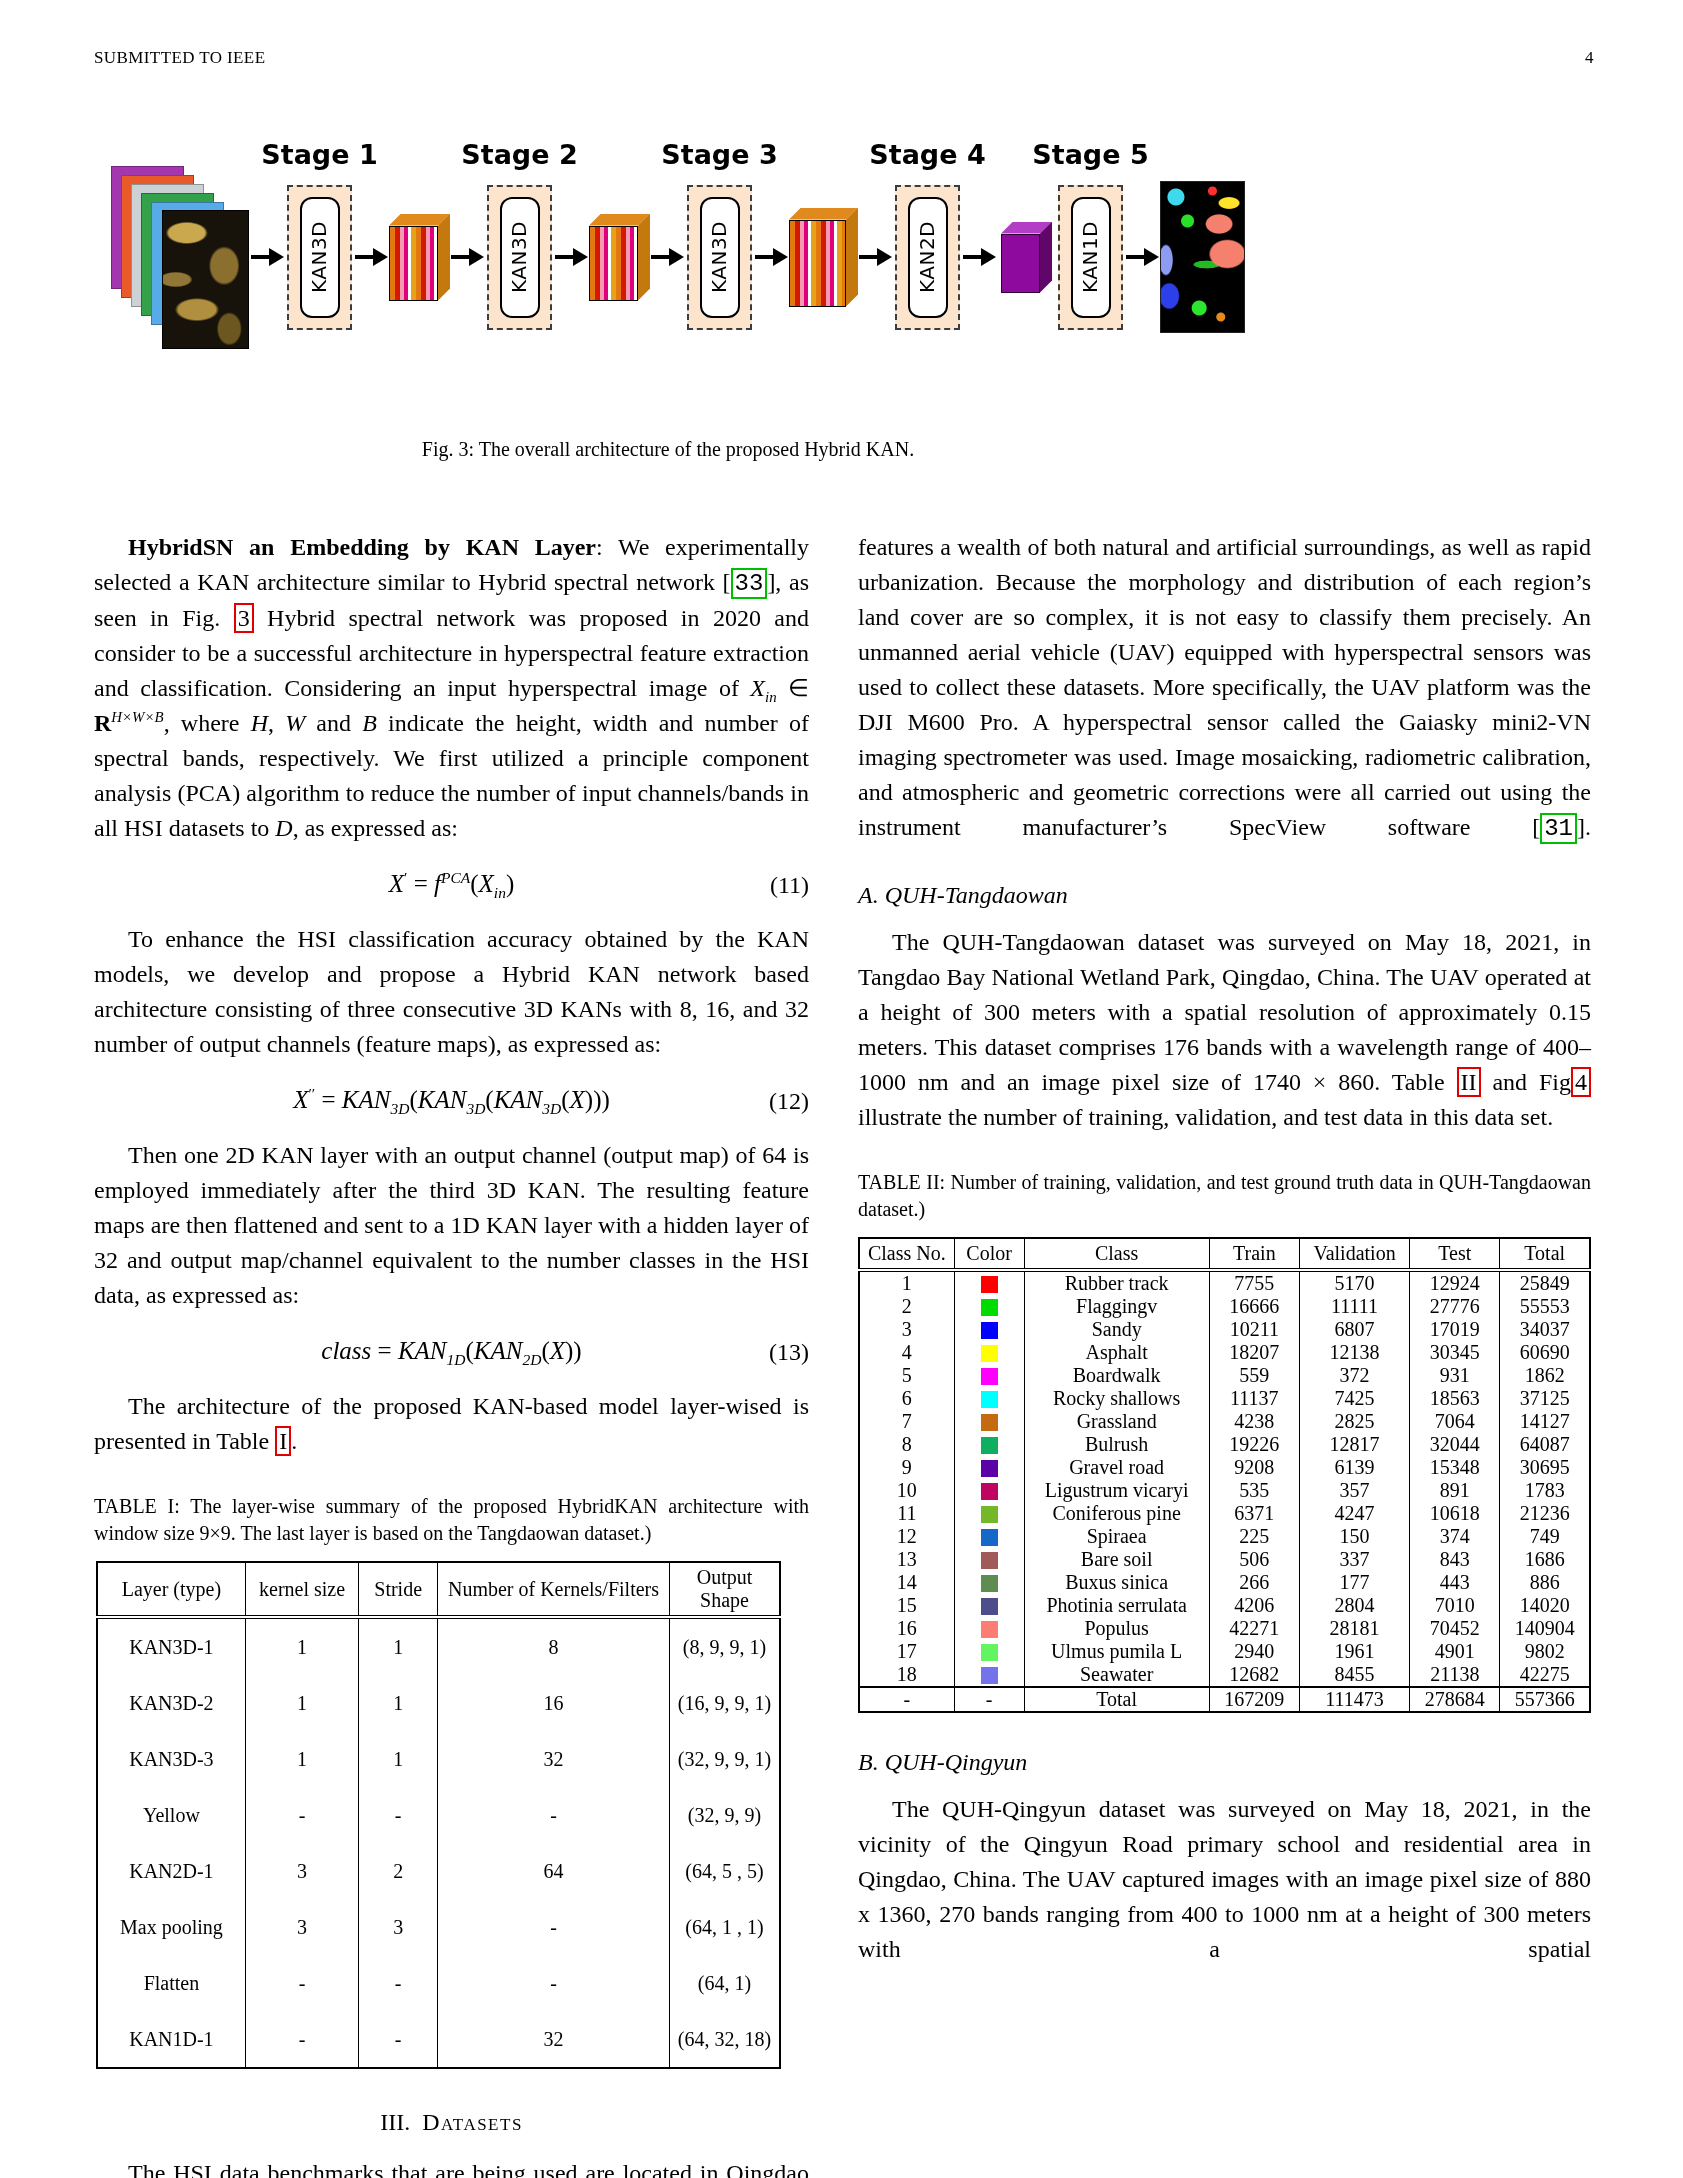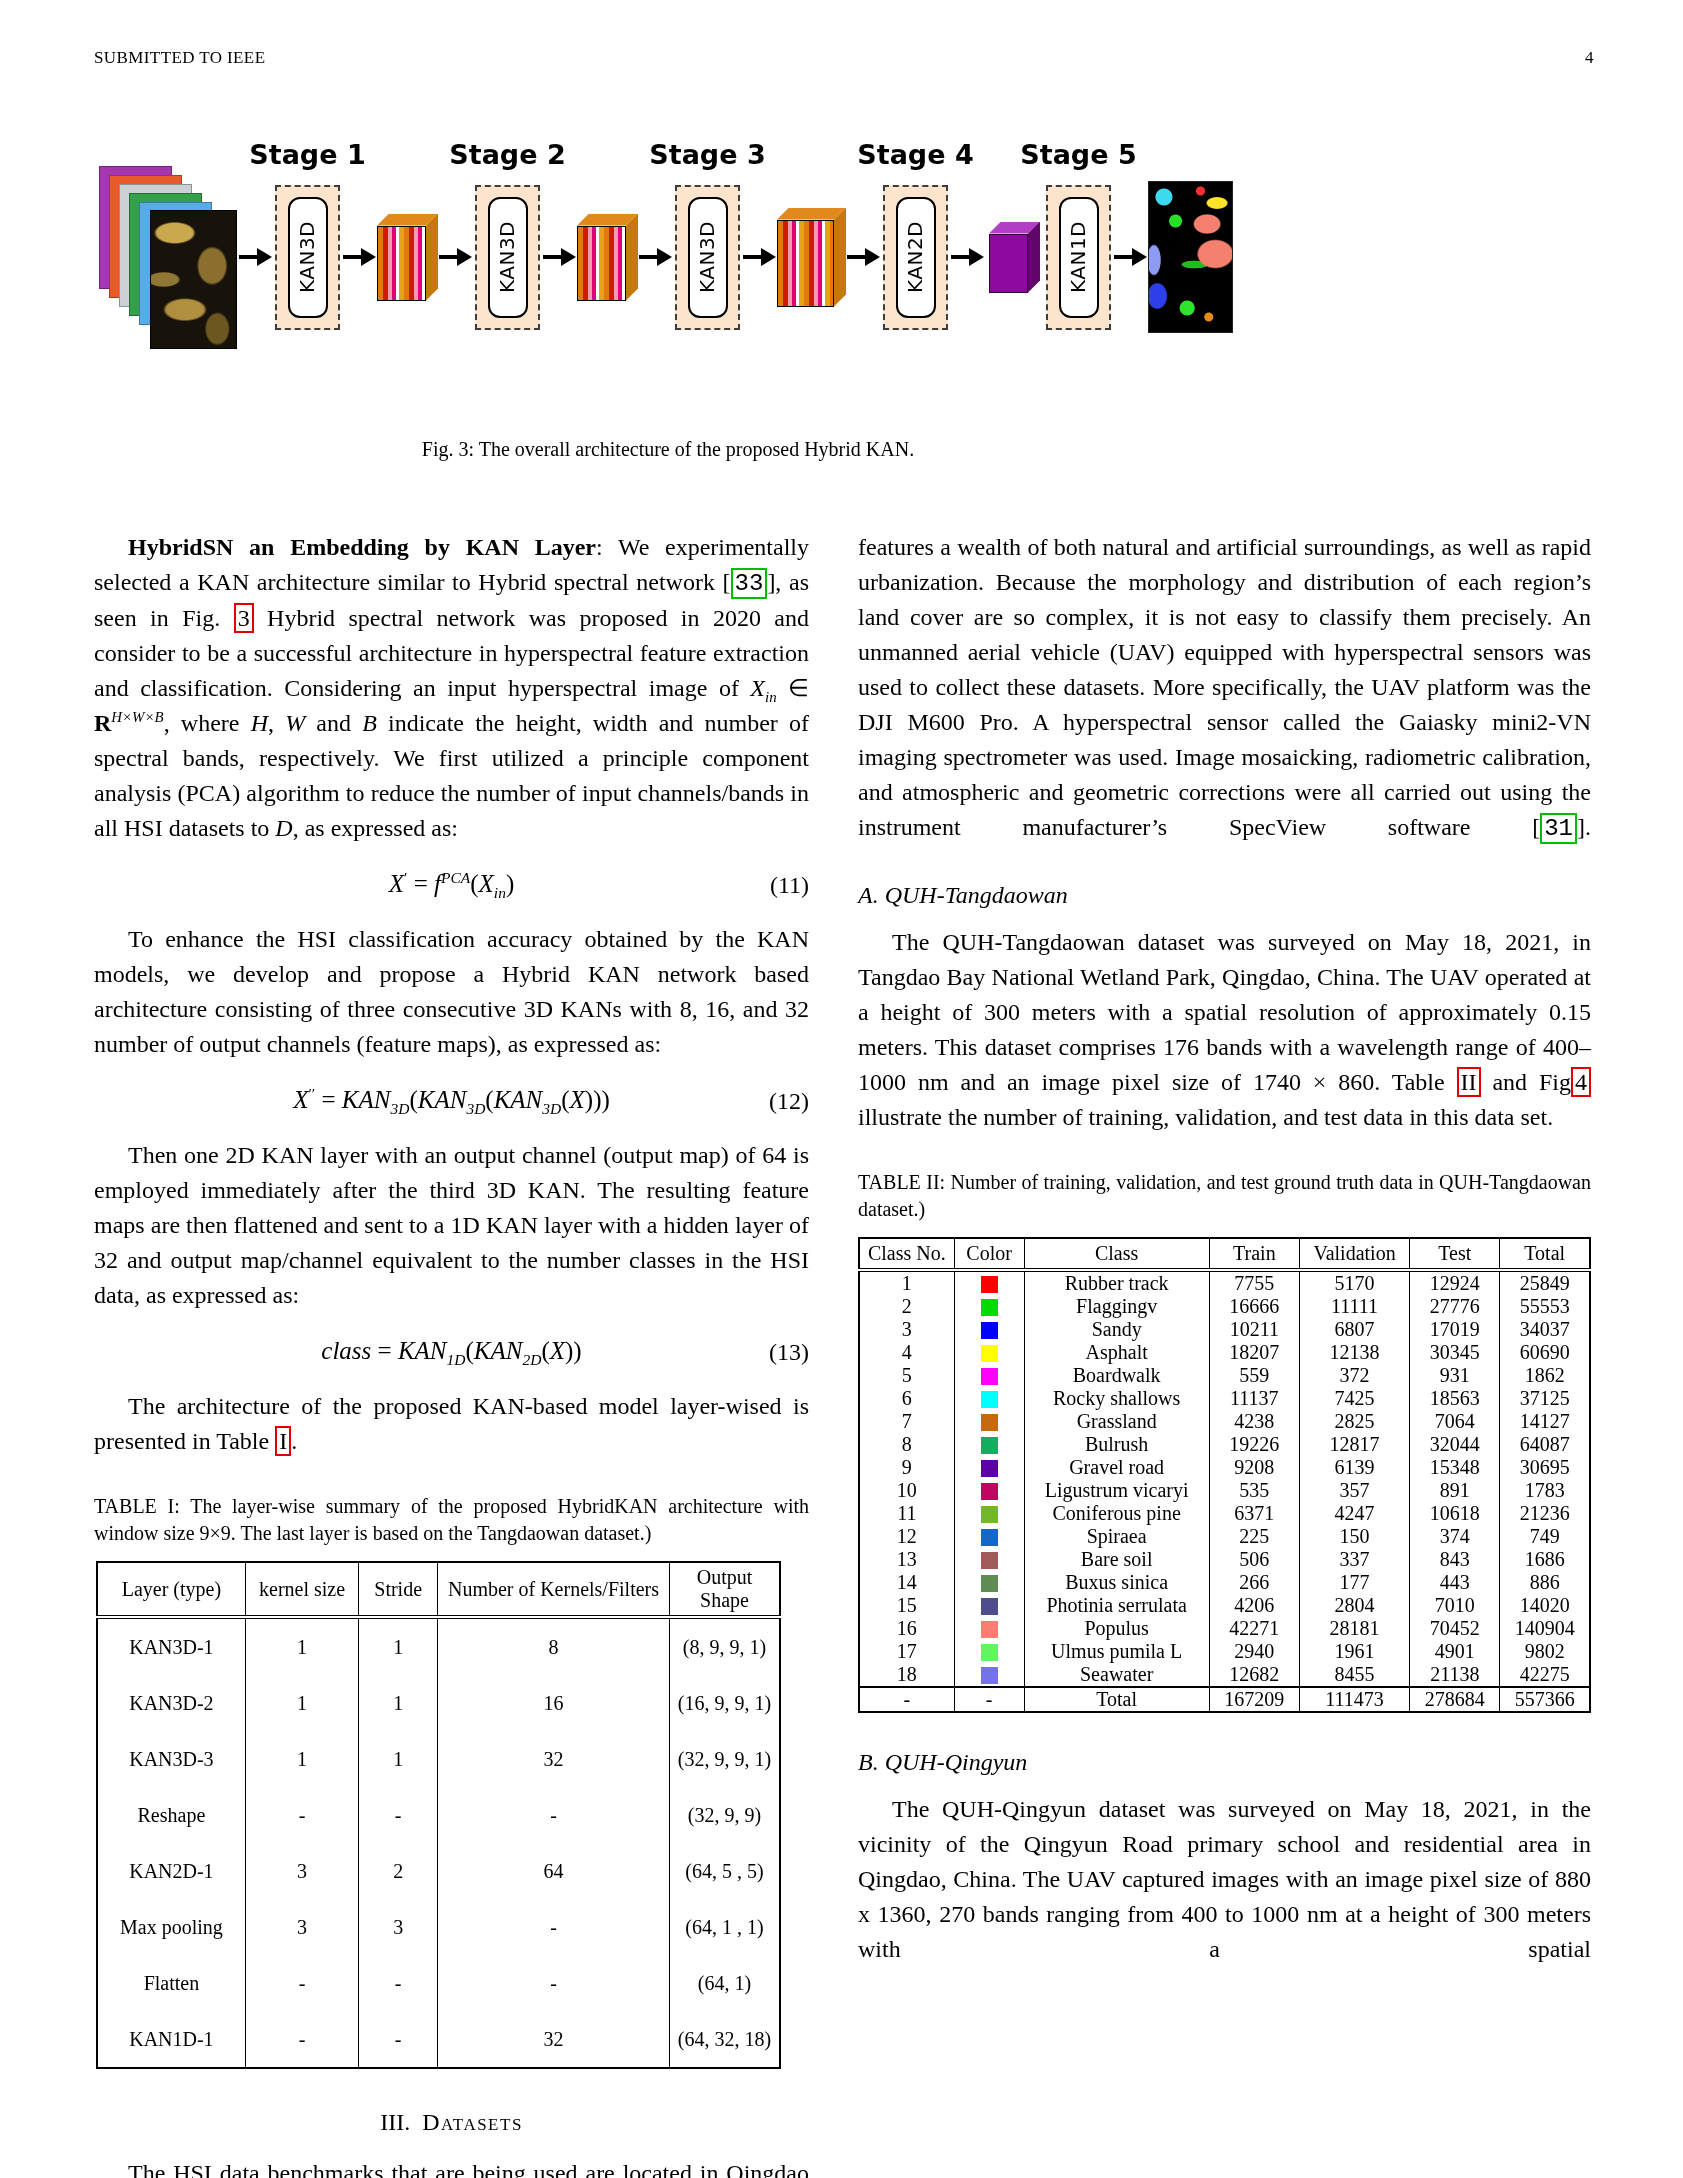--- a/index.html
+++ b/index.html
@@ -4,21 +4,21 @@
 <style>
   html,body{margin:0;padding:0;}
   body{
     width:1683px;height:2178px;position:relative;background:#ffffff;color:#000;
     font-family:"Liberation Serif", serif;overflow:hidden;
   }
   
   .page-header{position:absolute;top:48px;left:94px;width:1500px;display:flex;
     justify-content:space-between;font-size:17px;letter-spacing:0.4px;}
   
-  .figure{position:absolute;left:99px;top:166px;display:flex;align-items:center;}
+  .figure{position:absolute;left:111px;top:166px;display:flex;align-items:center;}
   .stage{position:relative;margin:0 2px;}
   .stage-label{position:absolute;top:-46px;left:50%;transform:translateX(-50%);
     font-family:"DejaVu Sans",sans-serif;font-weight:bold;font-size:27px;white-space:nowrap;}
   .stage-box{width:61px;height:141px;background:var(--stage-fill,#fce4cd);
     border:2px dashed #3c3c3c;display:flex;align-items:center;justify-content:center;}
   .kan-box{width:36px;height:117px;background:#fff;border:2.5px solid #000;border-radius:12px;
     display:flex;align-items:center;justify-content:center;}
   .kan-text{transform:rotate(-90deg);font-family:"DejaVu Sans",sans-serif;font-size:20px;
     letter-spacing:0.5px;white-space:nowrap;}
   .arrow{width:18px;height:4px;background:#000;position:relative;margin:0 1px;margin-right:16px;flex:none;}
@@ -249,21 +249,21 @@
           <td>(16, 9, 9, 1)</td>
         </tr>
         <tr>
           <td>KAN3D-3</td>
           <td>1</td>
           <td>1</td>
           <td>32</td>
           <td>(32, 9, 9, 1)</td>
         </tr>
         <tr>
-          <td>Reshape</td>
+          <td>Yellow</td>
           <td>-</td>
           <td>-</td>
           <td>-</td>
           <td>(32, 9, 9)</td>
         </tr>
         <tr>
           <td>KAN2D-1</td>
           <td>3</td>
           <td>2</td>
           <td>64</td>

